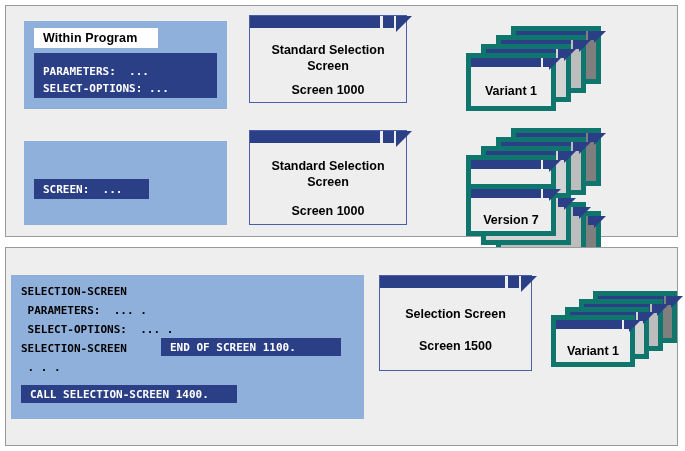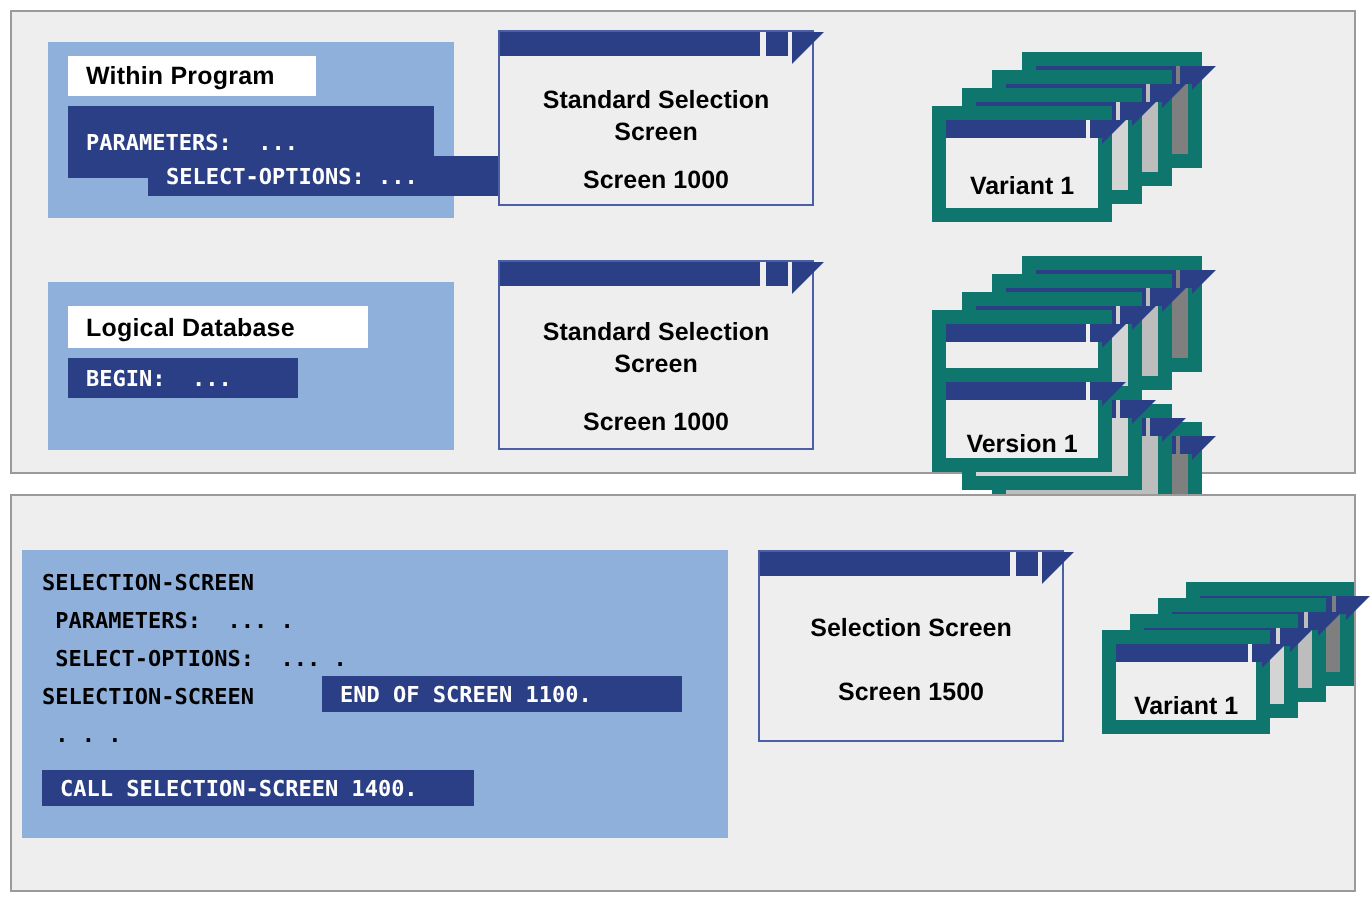--- a/index.html
+++ b/index.html
@@ -123,21 +123,21 @@
     line-height: 16px;
   }
 
   
   .stack {
     position: absolute;
   }
   .card {
     position: absolute;
     box-sizing: border-box;
-    border: 7px solid #0f766e;
+    border: 5px solid #0f766e;
   }
   .card .cbar {
     position: absolute;
     left: 0; top: 0;
     height: 9px;
     background: #2a3f85;
   }
   .card .ctab {
     position: absolute;
     top: 0;
@@ -169,26 +169,25 @@
 </head>
 <body>
 
 <div class="stage">
 
   <div class="panel" id="panel-top">
 
     <div class="blueblock" id="block-within">
       <div class="white-label" style="left:10px; top:7px; width:124px; height:20px;">Within Program</div>
       <div class="navy-strip" style="left:10px; top:32px; width:183px; height:36px;">PARAMETERS:  ...</div>
-      <div class="navy-strip" style="left:10px; top:57px; width:183px; height:20px;margin-left:40px;">SELECT-OPTIONS: ...</div>
+      <div class="navy-strip" style="left:10px; top:57px; width:183px; height:20px;">SELECT-OPTIONS: ...</div>
     </div>
 
     <div class="blueblock" id="block-logical">
-      <div class="white-label" style="left:10px; top:12px; width:150px; height:21px;">Logical Database</div>
-      <div class="navy-strip" style="left:10px; top:38px; width:115px; height:20px;">BEGIN:  ...</div>
+      <div class="navy-strip" style="left:10px; top:38px; width:115px; height:20px;">SCREEN:  ...</div>
     </div>
 
     <div class="screenbox" style="left:243px; top:9px; width:158px; height:88px;">
       <div class="titlebar" style="width:130px;"></div>
       <div class="titletab" style="left:133px;"></div>
       <div class="fold" style="left:146px;"></div>
       <div class="sbtext" style="top:26px;">Standard Selection</div>
       <div class="sbtext" style="top:42px;">Screen</div>
       <div class="sbtext" style="top:66px;">Screen 1000</div>
     </div>
@@ -263,21 +262,21 @@
       </div>
       <div class="card back-light" style="left:15px; top:9px;  width:90px; height:52px;">
         <div class="cbar" style="width:70px;"></div>
         <div class="ctab" style="left:72px;"></div>
         <div class="cfold" style="left:78px;"></div>
       </div>
       <div class="card front" style="left:0px;  top:0px;  width:90px; height:52px;">
         <div class="cbar" style="width:70px;"></div>
         <div class="ctab" style="left:72px;"></div>
         <div class="cfold" style="left:78px;"></div>
-        <div class="clabel" style="top:24px;">Version 1</div>
+        <div class="clabel" style="top:24px;">Version 7</div>
       </div>
     </div>
 
   </div>
 
   <div class="panel" id="panel-bottom">
 
     <div class="blueblock" id="block-code" style="left:5px; top:27px; width:353px; height:144px;">
 
       <div class="code-line onblue" style="left:10px; top:10px;">SELECTION-SCREEN</div>

